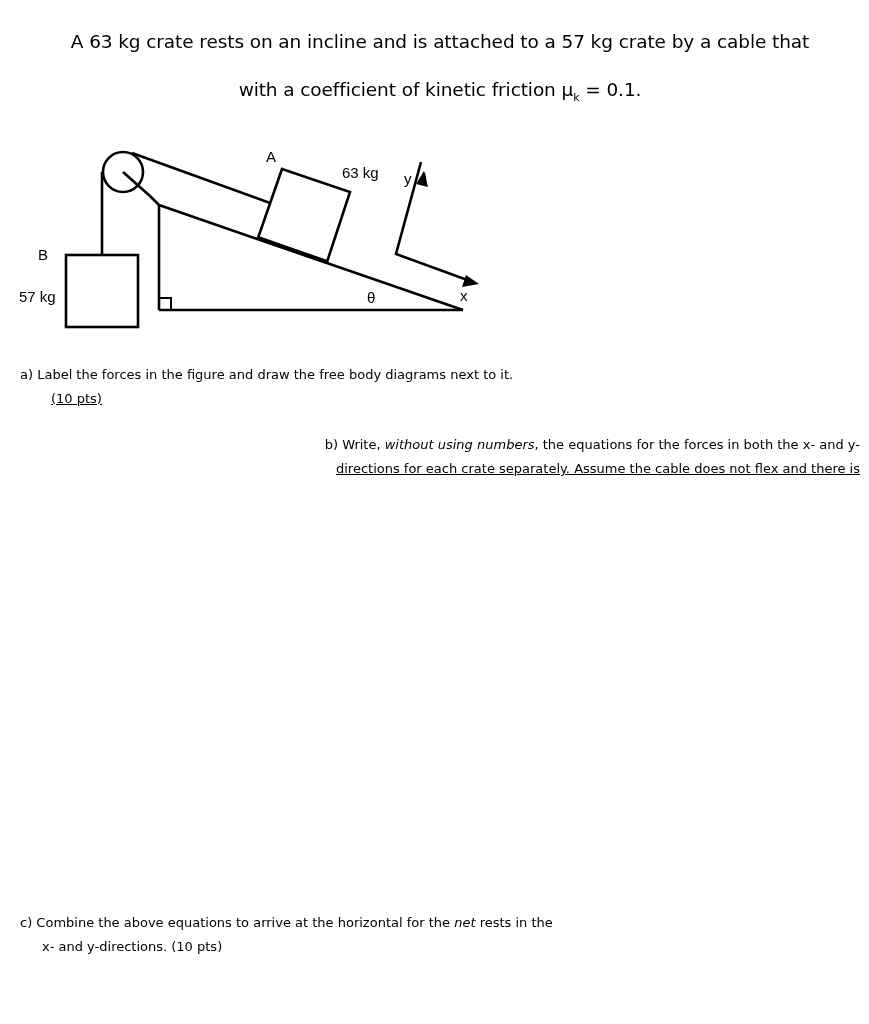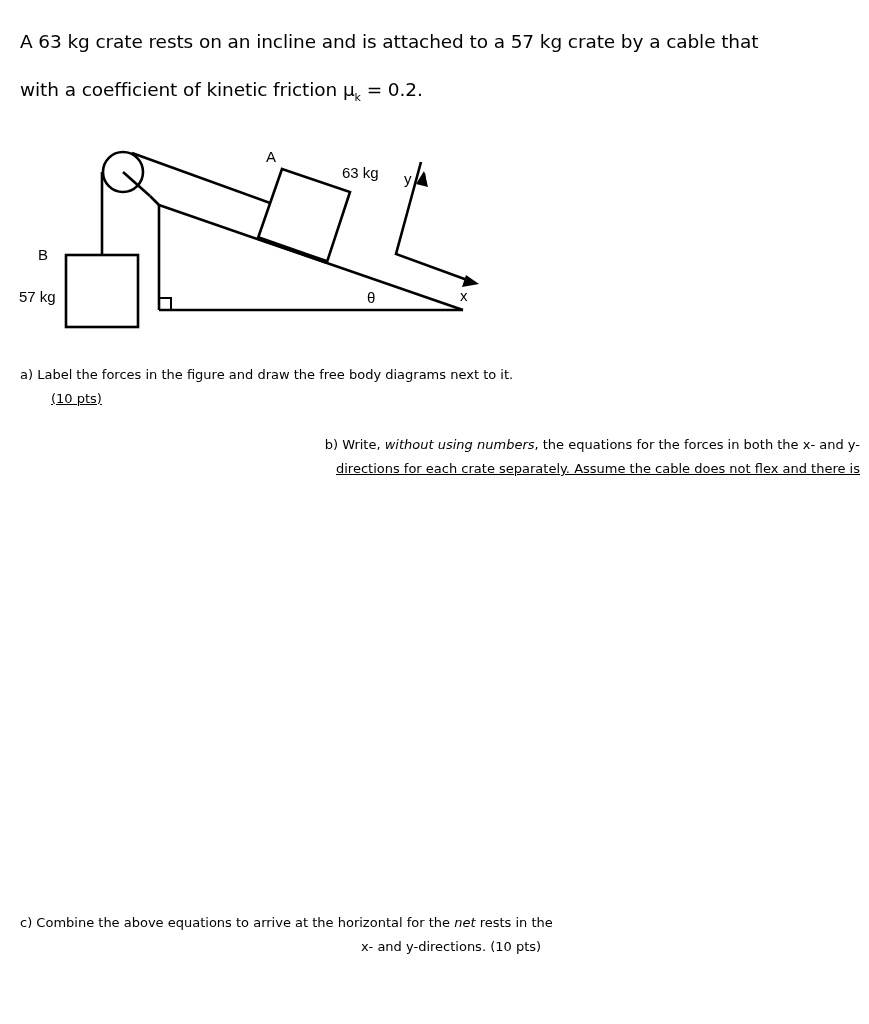--- a/index.html
+++ b/index.html
@@ -1,36 +1,36 @@
 <!DOCTYPE html>
 <html><head>
 <meta charset="utf-8">
 <style>
   html, body { margin: 0; padding: 0; background: #ffffff; }
   body { width: 869px; height: 1024px; position: relative; overflow: hidden;
          font-family: "DejaVu Sans", sans-serif; color: #000; }
-  .para { position: absolute; left: 20px; font-size: 18.5px; line-height: 24px; letter-spacing: -0.1px; }
+  .para { position: absolute; left: 20px; font-size: 18.5px; line-height: 24px; letter-spacing: -0.1px; text-align: center; }
   .intro { top: 30px; width: 840px; }
   .q { position: absolute; left: 20px; font-size: 13px; line-height: 24px; width: 840px; }
   .q .line { display: block; white-space: nowrap; }
   .q .indent { padding-left: 31px; text-decoration: underline; }
-  .q .indent-c { padding-left: 22px; text-align: center; }
+  .q .indent-c { padding-left: 22px; }
   .qa { top: 363px; }
   .qb { top: 433px; text-align: right; }
   .qc { top: 911px; }
   .figure { position: absolute; left: 0; top: 130px; width: 500px; height: 210px; }
   .fig-label { font-family: "Liberation Sans", sans-serif; font-size: 15px; fill: #000; }
 </style>
 </head>
 <body>
 
 <div class="para intro">
   <span>A 63 kg crate rests on an incline and is attached to a 57 kg crate by a cable that</span><br>
   <br>
-  <span>with a coefficient of kinetic friction μ</span><sub style="font-size:11px">k</sub><span> = 0.2.</span>
+  <span>with a coefficient of kinetic friction μ</span><sub style="font-size:11px">k</sub><span> = 0.1.</span>
 </div>
 
 <div class="figure">
   <svg width="500" height="210" viewBox="0 130 500 210" xmlns="http://www.w3.org/2000/svg">
     <g stroke="#000" stroke-width="2.6" fill="none" stroke-linejoin="miter">
 
       <circle cx="123" cy="172" r="20"></circle>
 
       <line x1="123" y1="172" x2="150" y2="196"></line>
       <line x1="150" y1="196" x2="159" y2="205"></line>

